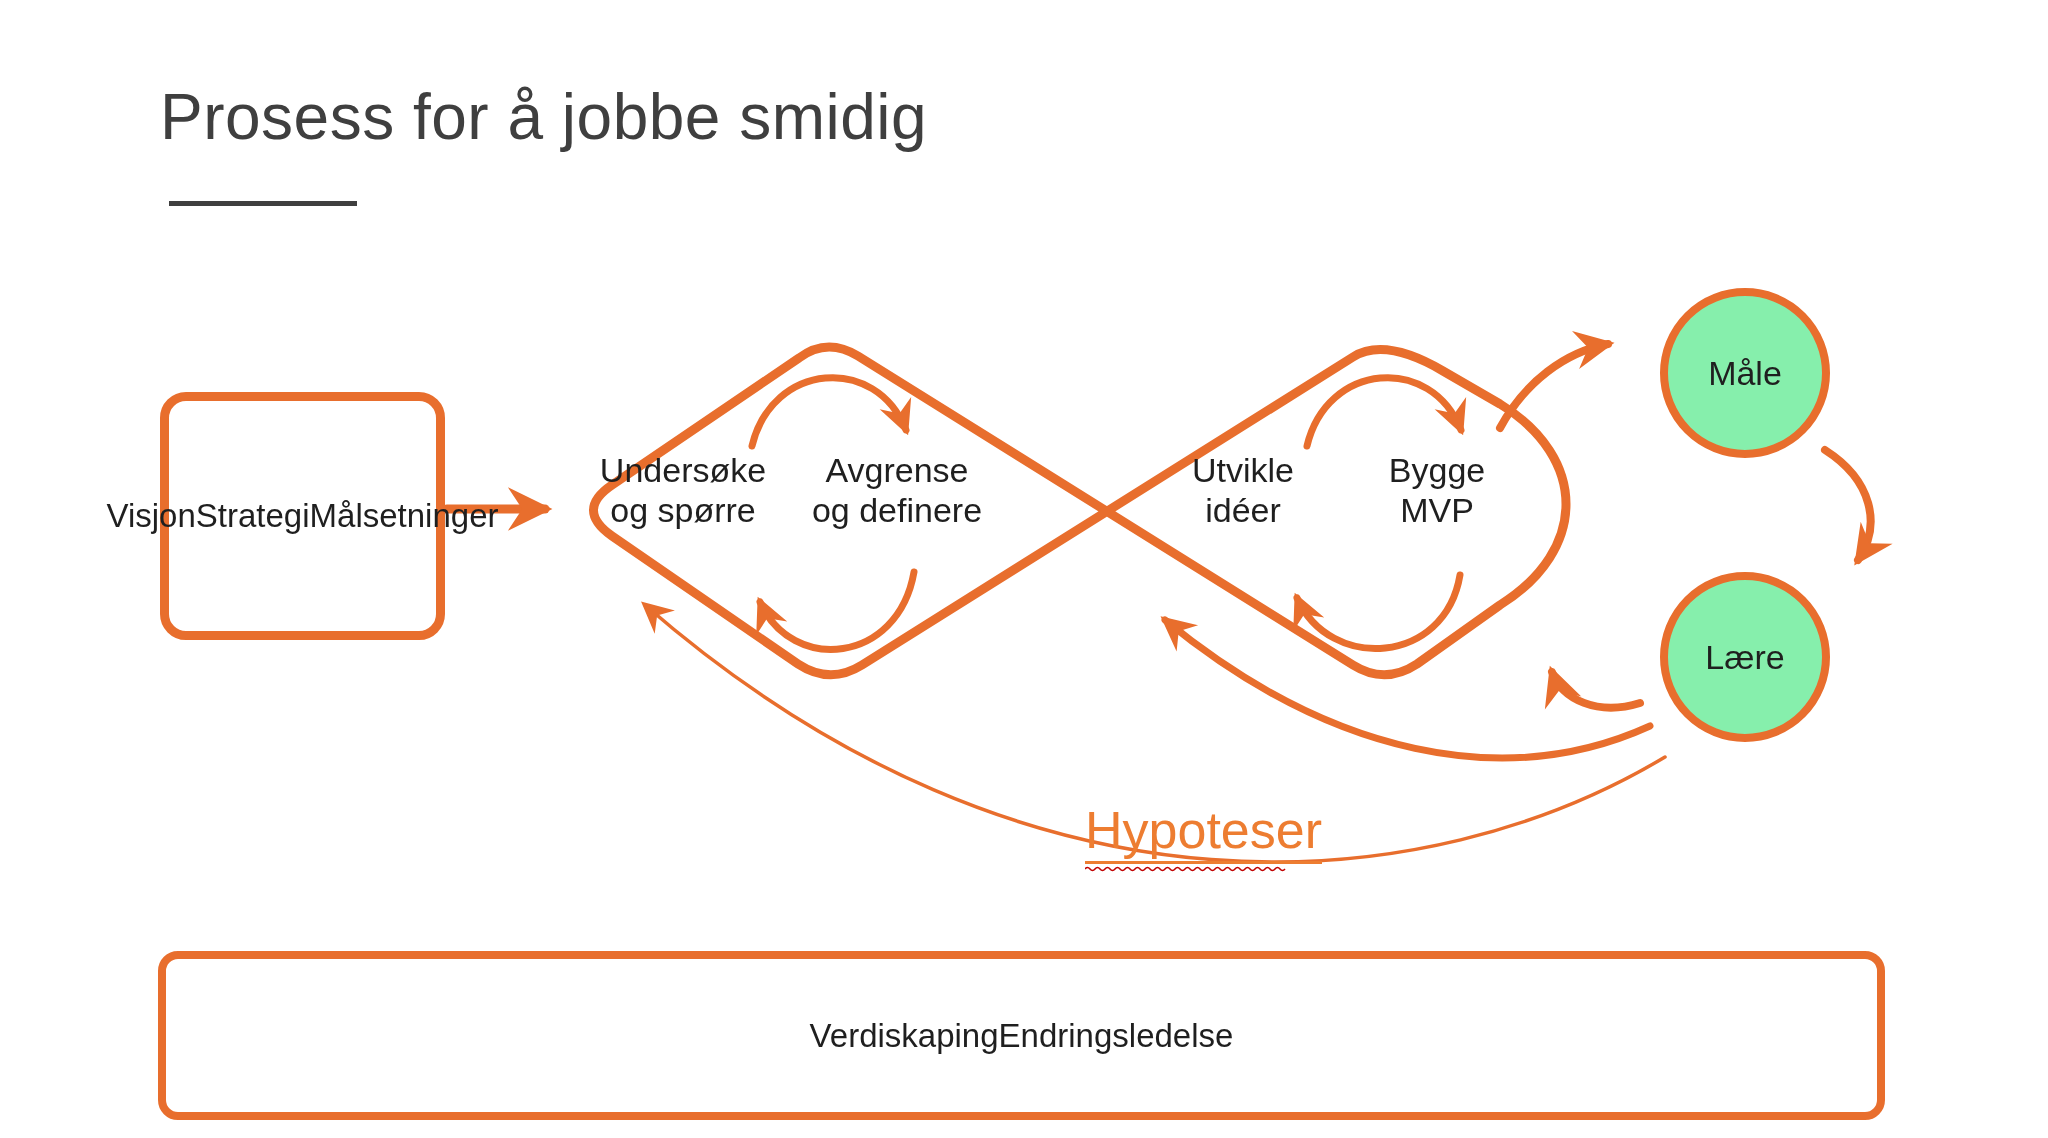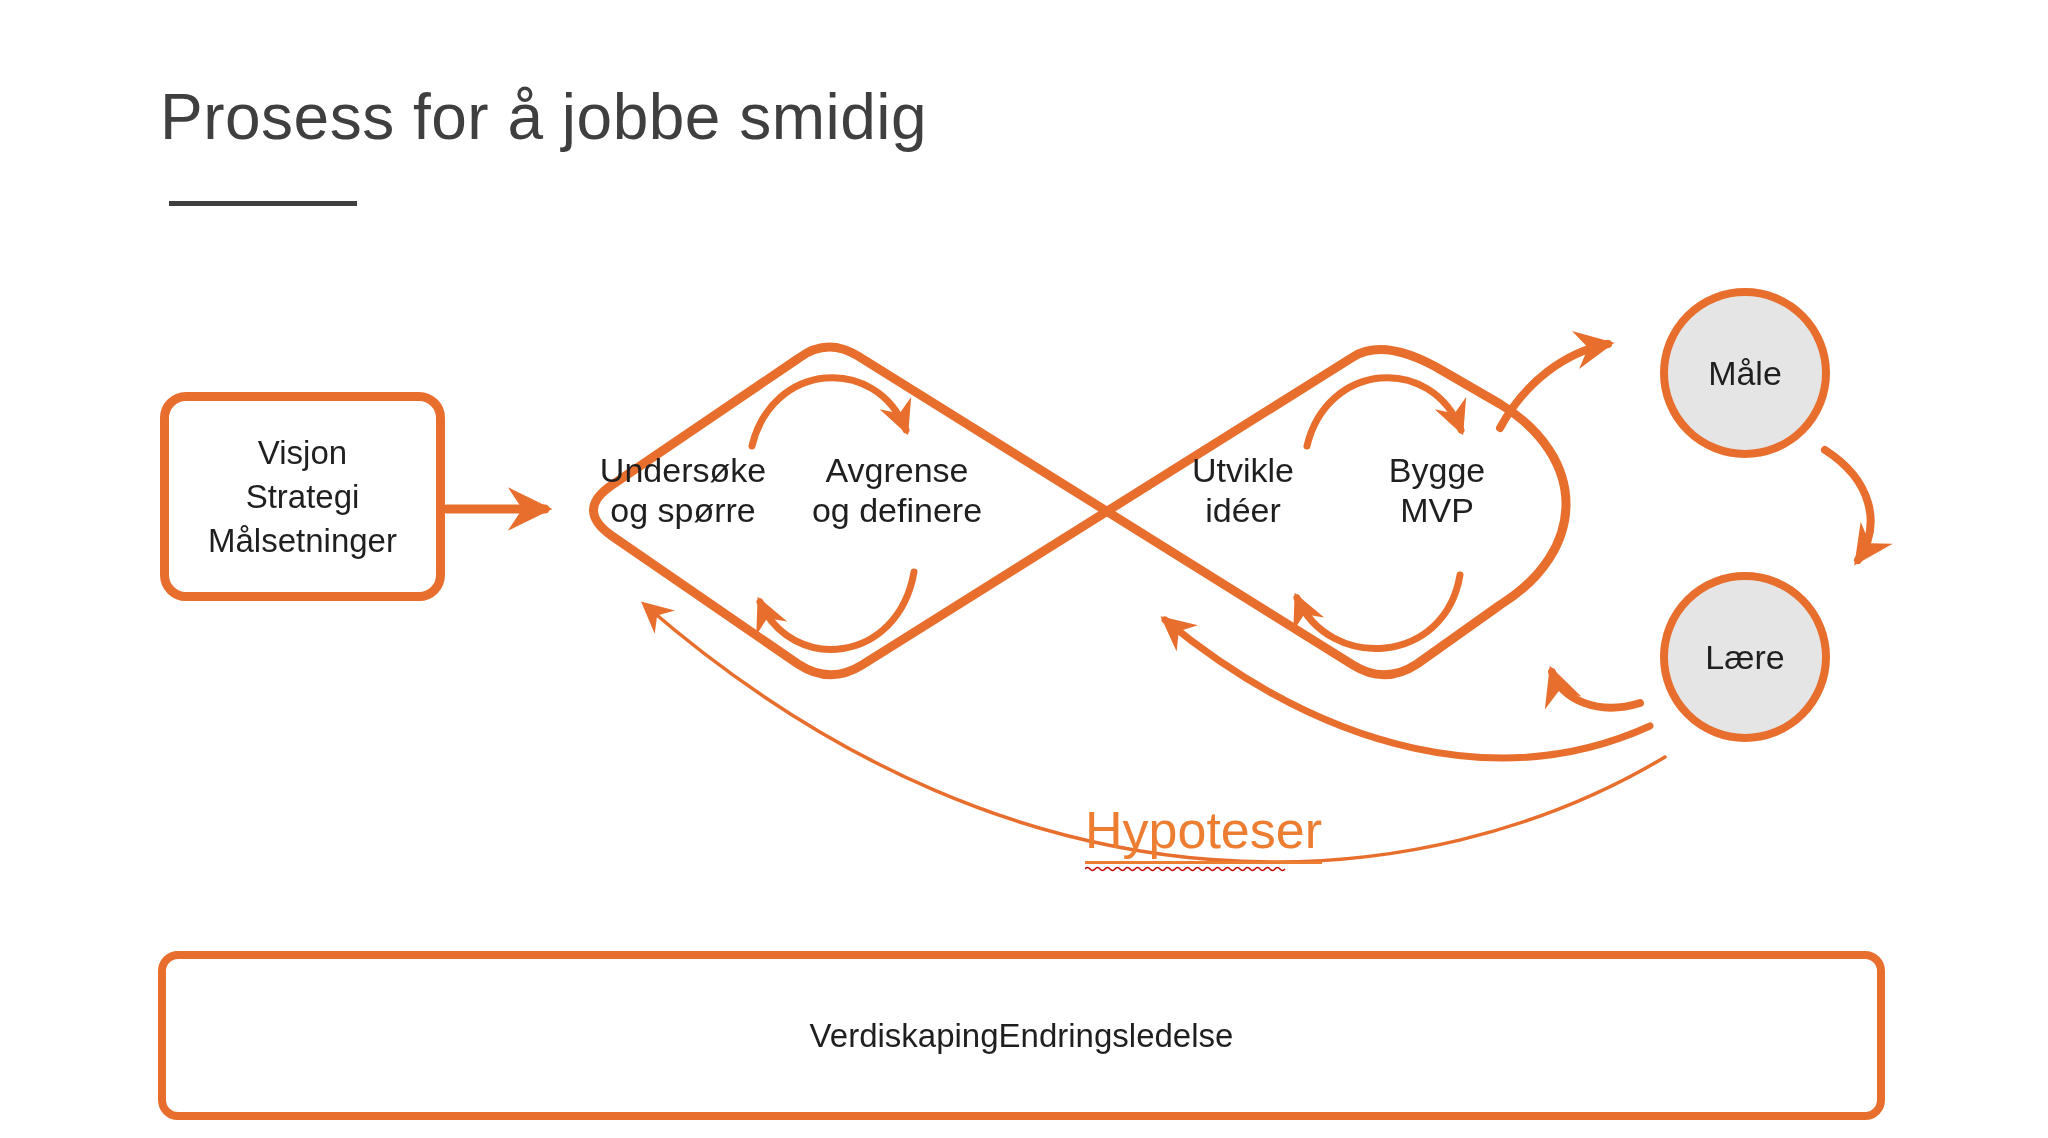--- a/index.html
+++ b/index.html
@@ -36,30 +36,30 @@
     position:absolute;transform:translate(-50%,-50%);
     color:var(--label-dark);text-align:center;
     font-size:34px;line-height:40px;font-weight:400;
     white-space:nowrap;
   }
   .orange-box{
     position:absolute;box-sizing:border-box;
     border:9px solid var(--accent-orange);
     background:#fff;
   }
-  .input-box{left:160px;top:392px;width:285px;height:209px;border-radius:26px;
-    display:flex;flex-direction:column;align-items:center;justify-content:center;}
+  .input-box{left:160px;top:392px;width:285px;height:248px;border-radius:26px;
+    display:flex;flex-direction:row;align-items:center;justify-content:center;}
   .input-box .label-line{font-size:33px;line-height:44px;color:var(--label-dark);}
   .foundation-box{left:158px;top:951px;width:1727px;height:169px;border-width:8px;border-radius:20px;
     display:flex;flex-direction:row;align-items:center;justify-content:center;}
   .foundation-box .label-line{font-size:33px;line-height:44px;color:var(--label-dark);}
   .loop-circle{
     position:absolute;box-sizing:border-box;
     border:8px solid var(--accent-orange);border-radius:50%;
-    background:#e5e5e5;
+    background:#86efac;
     display:flex;align-items:center;justify-content:center;
     font-size:34px;color:var(--label-dark);
   }
   .circle-male{left:1660px;top:288px;width:170px;height:170px;}
   .circle-laere{left:1660px;top:572px;width:170px;height:170px;}
   .hypoteser{
     position:absolute;left:1085px;top:800px;
     text-align:center;
   }
   .hypoteser .hypo-text{

